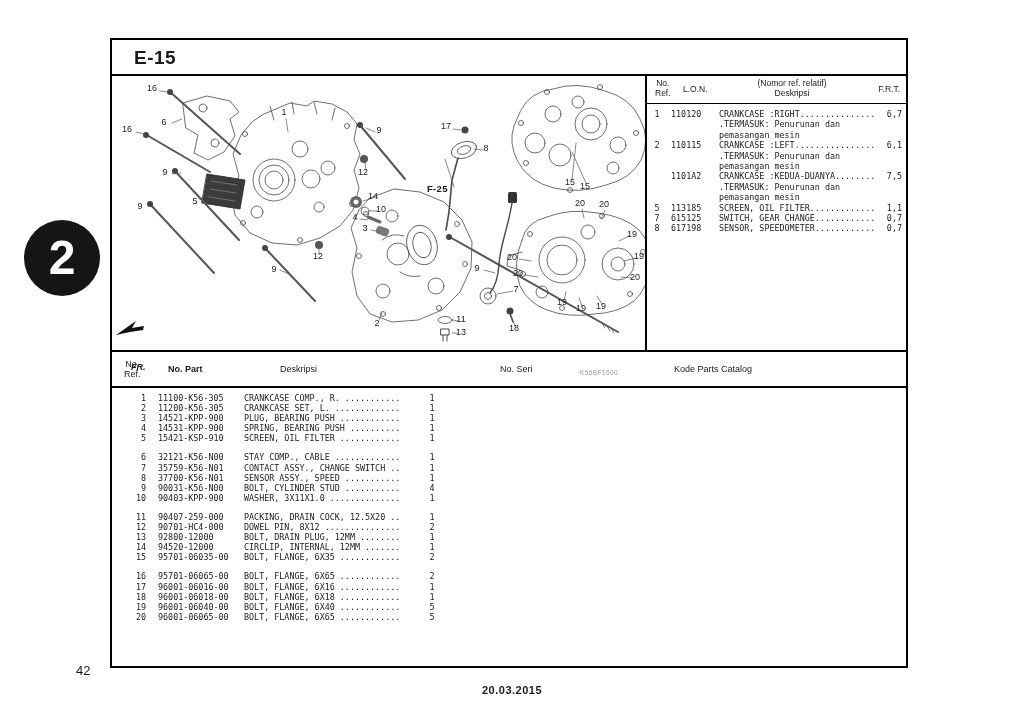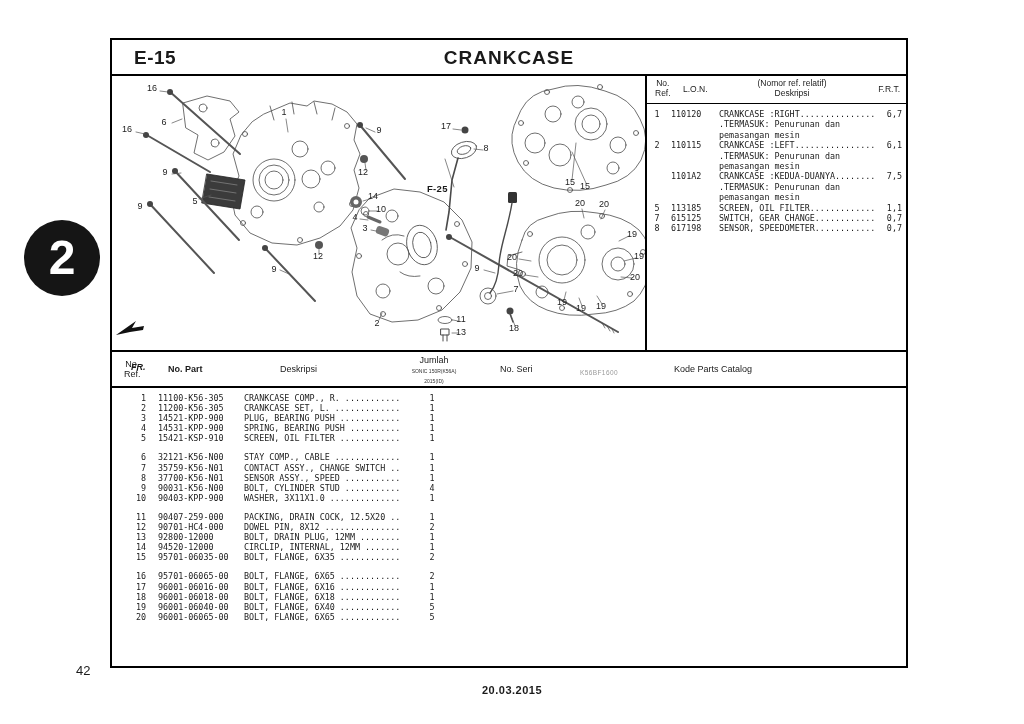--- a/index.html
+++ b/index.html
@@ -63,21 +63,20 @@
   <div class="tab-circle">
     <span>2</span>
   </div>
   <div class="page-num">42</div>
   <div class="date">20.03.2015</div>
 
   <div class="page">
 
     <div class="hdr">
       <div class="hdr-code">E-15</div>
-      <div class="hdr-title">CRANKCASE</div>
     </div>
 
     <div class="diagram">
       <svg width="533" height="274" viewBox="110 74 533 274" fill="none" stroke="#4a4a4a" stroke-width="0.8" stroke-linecap="round" stroke-linejoin="round">
 
         <path d="M262,112 L288,101 L305,104 L312,99 L330,102 L345,110 L355,122 L352,138 L358,152 L352,168 L357,186 L351,208 L338,224 L318,236 L295,243 L270,241 L248,231 L233,213 L229,193 L237,174 L231,152 L239,133 L250,120 Z"></path>
         <circle cx="272" cy="178" r="21"></circle>
           <circle cx="272" cy="178" r="15"></circle>
           <circle cx="272" cy="178" r="9"></circle>
         <circle cx="309" cy="177" r="9"></circle>
@@ -218,25 +217,20 @@
           <div class="ref-line"><span class="r-no">7</span><span class="r-lon">615125</span><span class="r-desc">SWITCH, GEAR CHANGE............</span><span class="r-frt">0,7</span></div>
           <div class="ref-line"><span class="r-no">8</span><span class="r-lon">617198</span><span class="r-desc">SENSOR, SPEEDOMETER............</span><span class="r-frt">0,7</span></div>
         </div>
     </div>
 
     <div class="parts-panel">
       <div class="parts-head">
         <span class="ph-no"><span>No.</span><br><span>Ref.</span></span>
         <span class="ph-part">No. Part</span>
         <span class="ph-desc">Deskripsi</span>
-        <span class="ph-jumlah">
-          <span>Jumlah</span><br>
-          <span class="ph-sub">SONIC 150R(K56A)</span><br>
-          <span class="ph-sub">2015(ID)</span>
-        </span>
         <span class="ph-seri">No. Seri</span>
         <span class="ph-kode">Kode Parts Catalog</span>
       </div>
       <div class="parts-body" id="parts-body">
           <div class="p-line"><span class="p-no">1</span><span class="p-part">11100-K56-305</span><span class="p-desc">CRANKCASE COMP., R. ...........</span><span class="p-qty">1</span></div>
           <div class="p-line"><span class="p-no">2</span><span class="p-part">11200-K56-305</span><span class="p-desc">CRANKCASE SET, L. .............</span><span class="p-qty">1</span></div>
           <div class="p-line"><span class="p-no">3</span><span class="p-part">14521-KPP-900</span><span class="p-desc">PLUG, BEARING PUSH ............</span><span class="p-qty">1</span></div>
           <div class="p-line"><span class="p-no">4</span><span class="p-part">14531-KPP-900</span><span class="p-desc">SPRING, BEARING PUSH ..........</span><span class="p-qty">1</span></div>
           <div class="p-line"><span class="p-no">5</span><span class="p-part">15421-KSP-910</span><span class="p-desc">SCREEN, OIL FILTER ............</span><span class="p-qty">1</span></div>
           <div class="p-line gap"><span class="p-no">6</span><span class="p-part">32121-K56-N00</span><span class="p-desc">STAY COMP., CABLE .............</span><span class="p-qty">1</span></div>

